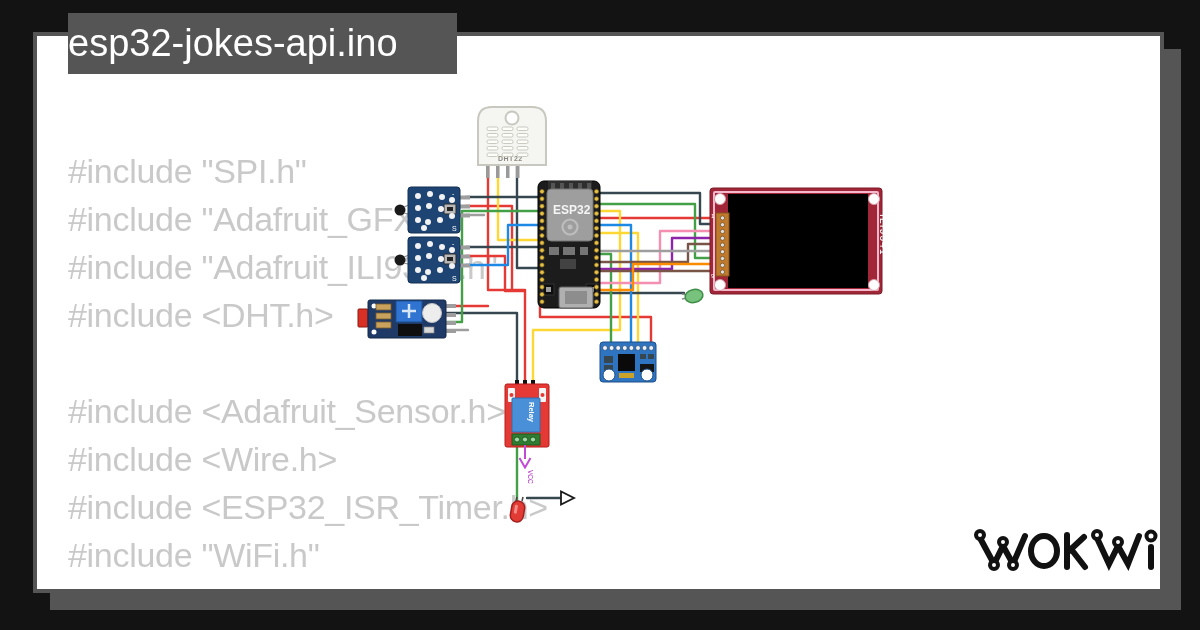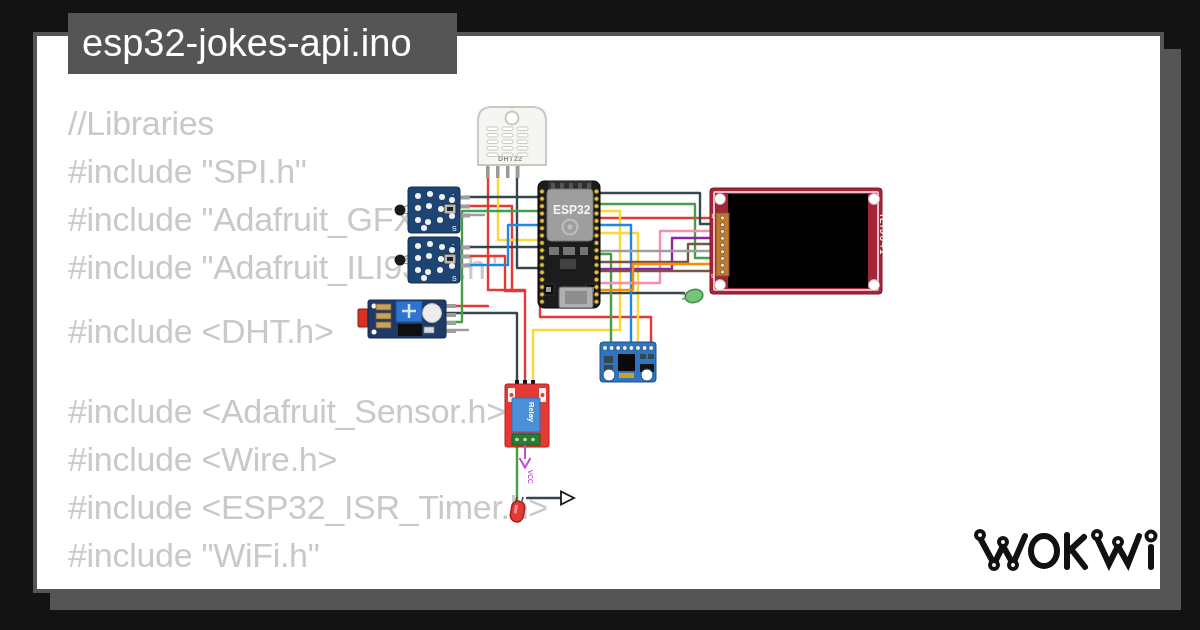--- a/index.html
+++ b/index.html
@@ -10,21 +10,21 @@
   }
   .card{
     position:absolute;left:33px;top:32px;width:1123px;height:553px;
     background:#ffffff;border:4px solid #555555;
     box-shadow:17px 17px 0 0 #555555;
     z-index:1;
   }
   .title-box{
     position:absolute;left:68px;top:13px;width:389px;height:61px;
     background:#555555;color:#ffffff;z-index:6;
-    font-size:38px;line-height:61px;padding-left:14px;box-sizing:border-box;
+    font-size:38px;line-height:61px;box-sizing:border-box;
     white-space:nowrap;
   }
   .code-clip{
     position:absolute;left:64px;top:99px;width:580px;height:494px;
     overflow:hidden;z-index:2;
   }
   .cl{
     position:absolute;left:4px;white-space:nowrap;
     font-size:34px;line-height:48px;height:48px;color:#c9c9c9;
     letter-spacing:-0.3px;
@@ -34,25 +34,24 @@
   #wires polyline{fill:none;stroke-width:2.4;stroke-linecap:round;stroke-linejoin:round;}
 </style>
 </head>
 <body>
 
 <div class="card"></div>
 
 <div class="title-box">esp32-jokes-api.ino</div>
 
 <div class="code-clip">
-  <div class="cl" style="top:0px">//Libraries</div>
   <div class="cl" style="top:48px">#include "SPI.h"</div>
   <div class="cl" style="top:96px">#include "Adafruit_GFX.h"</div>
   <div class="cl" style="top:144px">#include "Adafruit_ILI9341.h"</div>
-  <div class="cl" style="top:208px">#include &lt;DHT.h&gt;</div>
+  <div class="cl" style="top:192px">#include &lt;DHT.h&gt;</div>
   <div class="cl" style="top:336px">#include &lt;Wire.h&gt;</div>
   <div class="cl" style="top:288px">#include &lt;Adafruit_Sensor.h&gt;</div>
   <div class="cl" style="top:384px">#include &lt;ESP32_ISR_Timer.h&gt;</div>
   <div class="cl" style="top:432px">#include "WiFi.h"</div>
   <div class="cl" style="top:482px">//#include "time.h"</div>
 </div>
 
 <svg class="diagram" width="1200" height="630" viewBox="0 0 1200 630">
 
   <g id="wires">

